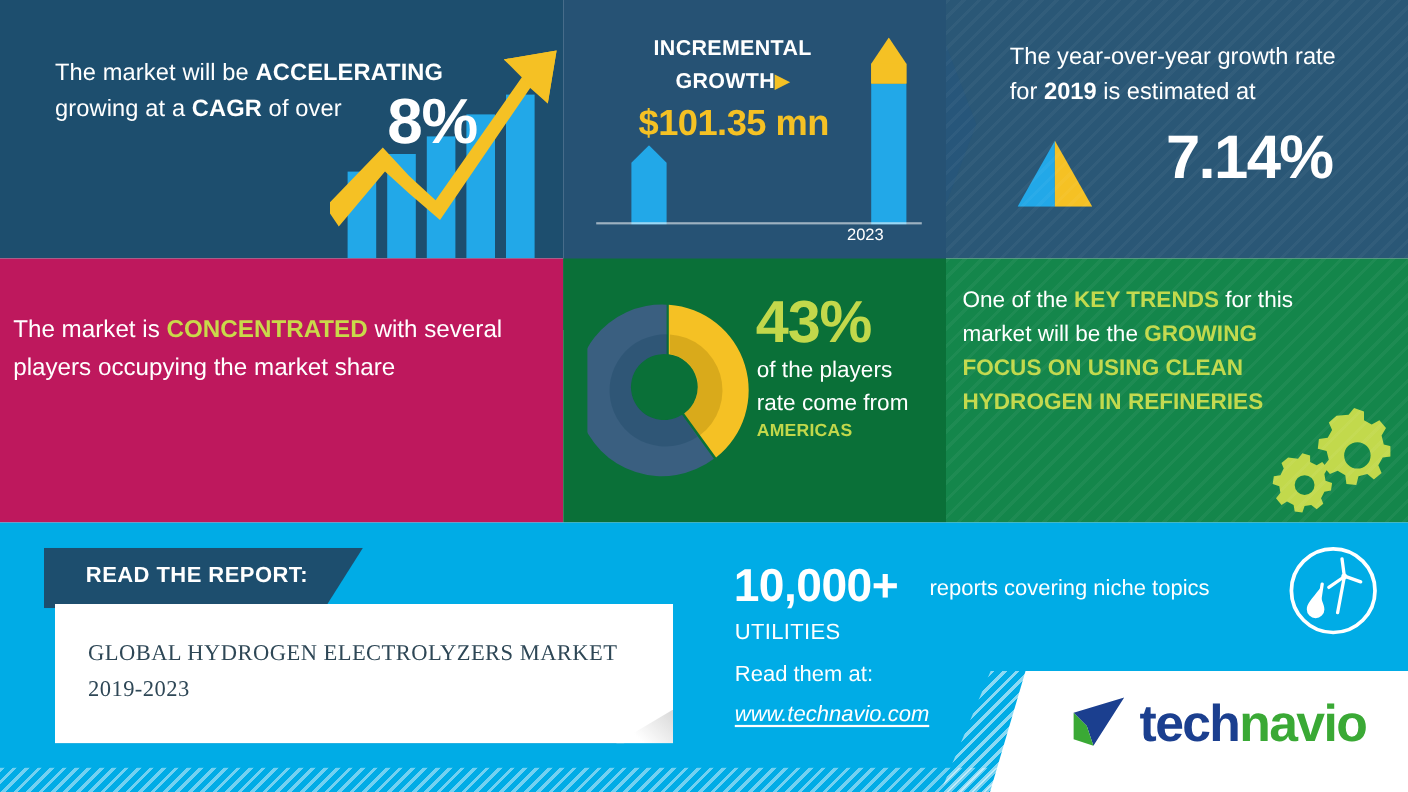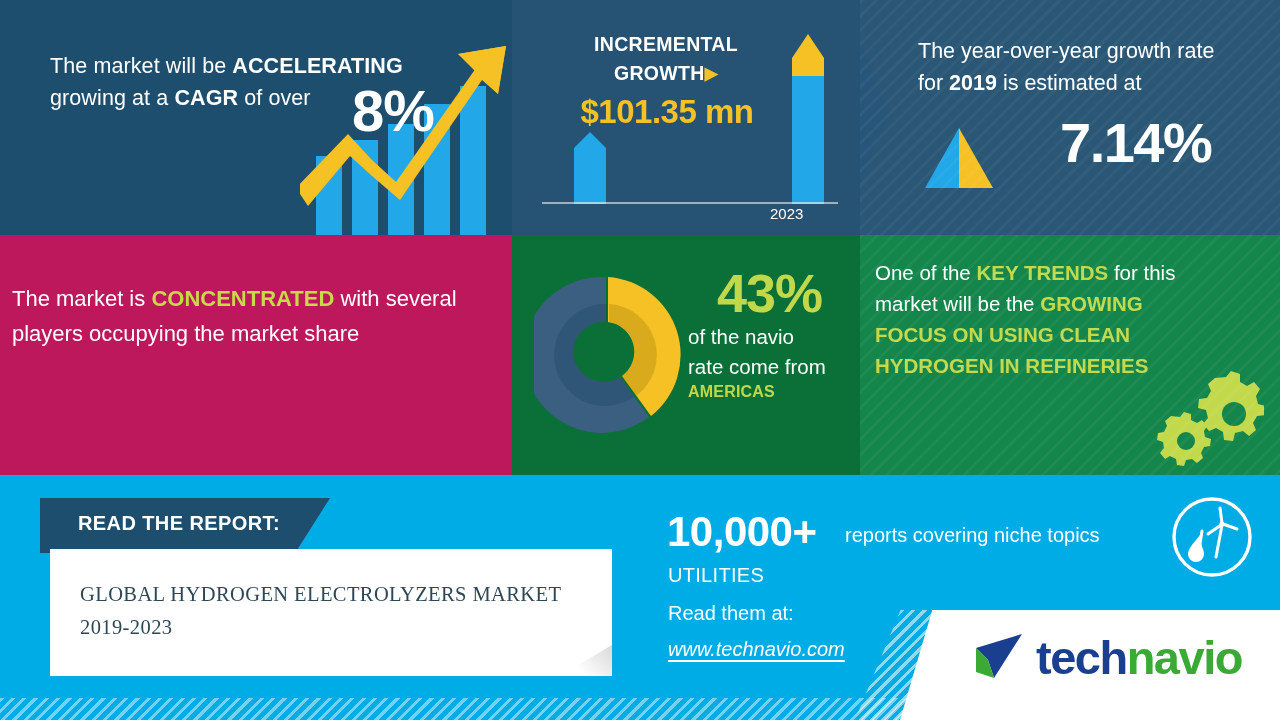--- a/index.html
+++ b/index.html
@@ -111,21 +111,21 @@
   }
   .txt-ml {
     position: absolute; left: 12px; top: 46px; width: 494px;
     color: #ffffff; font-size: 22px; line-height: 35px;
   }
   .hl-lime { color: #c9d94a; font-weight: 700; }
 
   .donut { position: absolute; left: 22px; top: 25px; }
   .txt-mm-43 {
     position: absolute; left: 175px; top: 27px;
-    color: #c2d84b; font-size: 54px; font-weight: 800; letter-spacing: -1px; margin-left: 30px;
+    color: #c2d84b; font-size: 54px; font-weight: 800; letter-spacing: -1px;
   }
   .txt-mm-sub {
     position: absolute; left: 176px; top: 87px; width: 175px;
     color: #ffffff; font-size: 20.5px; line-height: 30px;
   }
   .txt-mm-reg {
     position: absolute; left: 176px; top: 148px;
     color: #c2d84b; font-size: 16px; font-weight: 700; letter-spacing: 0.2px;
   }
 
@@ -307,21 +307,21 @@
         <path d="M 74 17 A 78 78 0 0 1 117 156 L 88 116 A 30 30 0 0 0 74 62 Z" fill="#f5c124"></path>
 
         <g opacity="0.22">
           <path d="M 73 44 A 51 51 0 1 0 100 137 L 86 117 A 30 30 0 1 1 73 62 Z" fill="#0a3a55"></path>
           <path d="M 75 44 A 51 51 0 0 1 102 136 L 88 116 A 30 30 0 0 0 75 62 Z" fill="#7a5a00"></path>
         </g>
       </svg>
 
       <div class="txt-mm-43">43%</div>
       <div class="txt-mm-sub">
-        <span>of the navio</span><br>
+        <span>of the players</span><br>
         <span>rate come from</span>
       </div>
       <div class="txt-mm-reg">AMERICAS</div>
     </div>
 
     <div class="p-mr stripes-green">
       <div class="txt-mr">
         <span>One of the </span><span class="hl-lime">KEY TRENDS</span><span> for this</span><br>
         <span>market will be the </span><span class="hl-lime">GROWING</span><br>
         <span class="hl-lime">FOCUS ON USING CLEAN</span><br>

